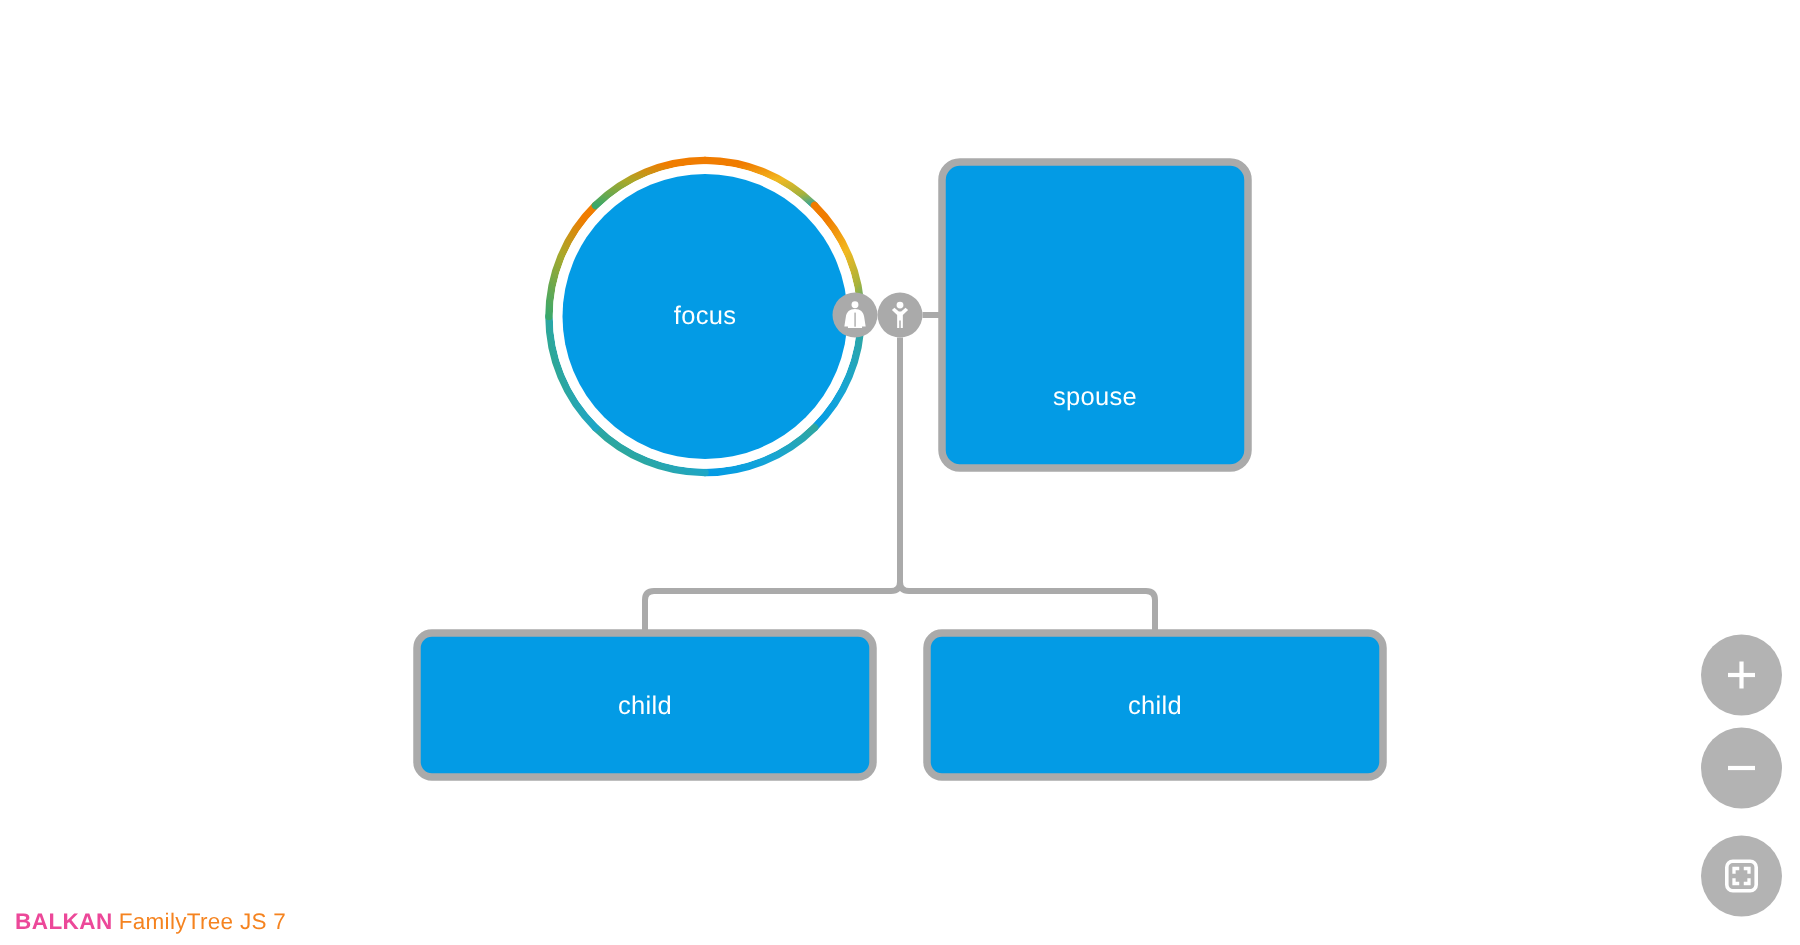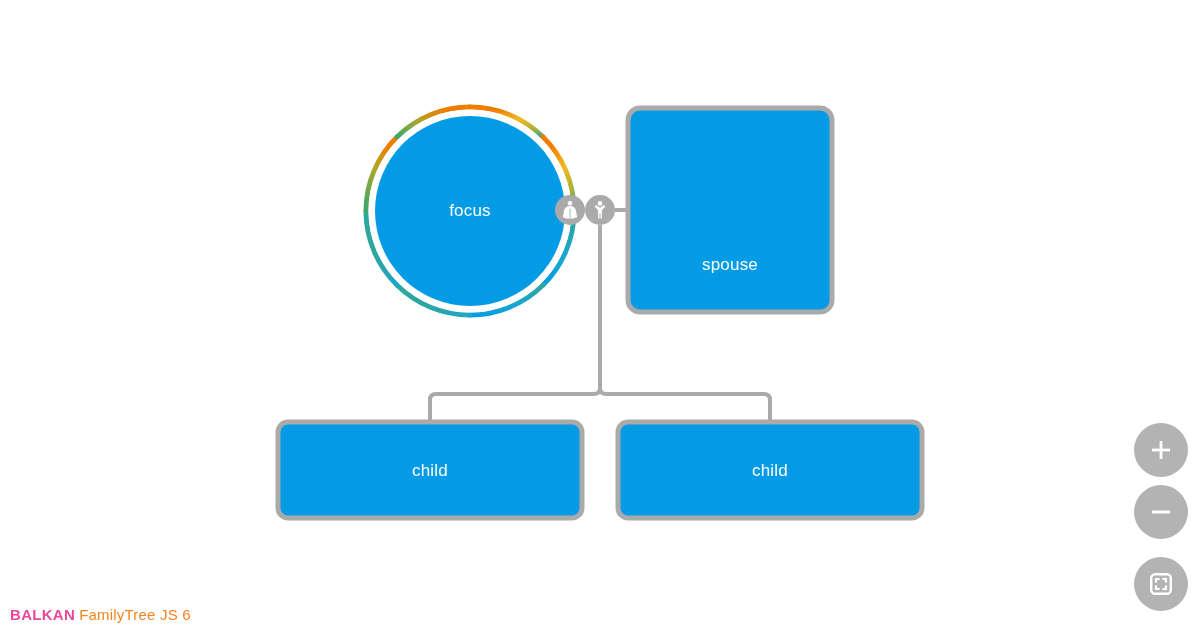--- a/index.html
+++ b/index.html
@@ -213,14 +213,14 @@
       <path d="M 8 10.4 L 8 8 L 10.4 8" fill="none" stroke="#ffffff" stroke-width="2.2" stroke-linecap="square"></path>
       <path d="M 15.6 8 L 18 8 L 18 10.4" fill="none" stroke="#ffffff" stroke-width="2.2" stroke-linecap="square"></path>
       <path d="M 18 15.6 L 18 18 L 15.6 18" fill="none" stroke="#ffffff" stroke-width="2.2" stroke-linecap="square"></path>
       <path d="M 10.4 18 L 8 18 L 8 15.6" fill="none" stroke="#ffffff" stroke-width="2.2" stroke-linecap="square"></path>
     </svg>
   </button>
 
 </div>
 
 <div class="watermark">
-  <span class="wm-balkan">BALKAN</span><span class="wm-product">FamilyTree JS 6</span>
+  <span class="wm-balkan">BALKAN</span><span class="wm-product">FamilyTree JS 7</span>
 </div>
 
 </body></html>

